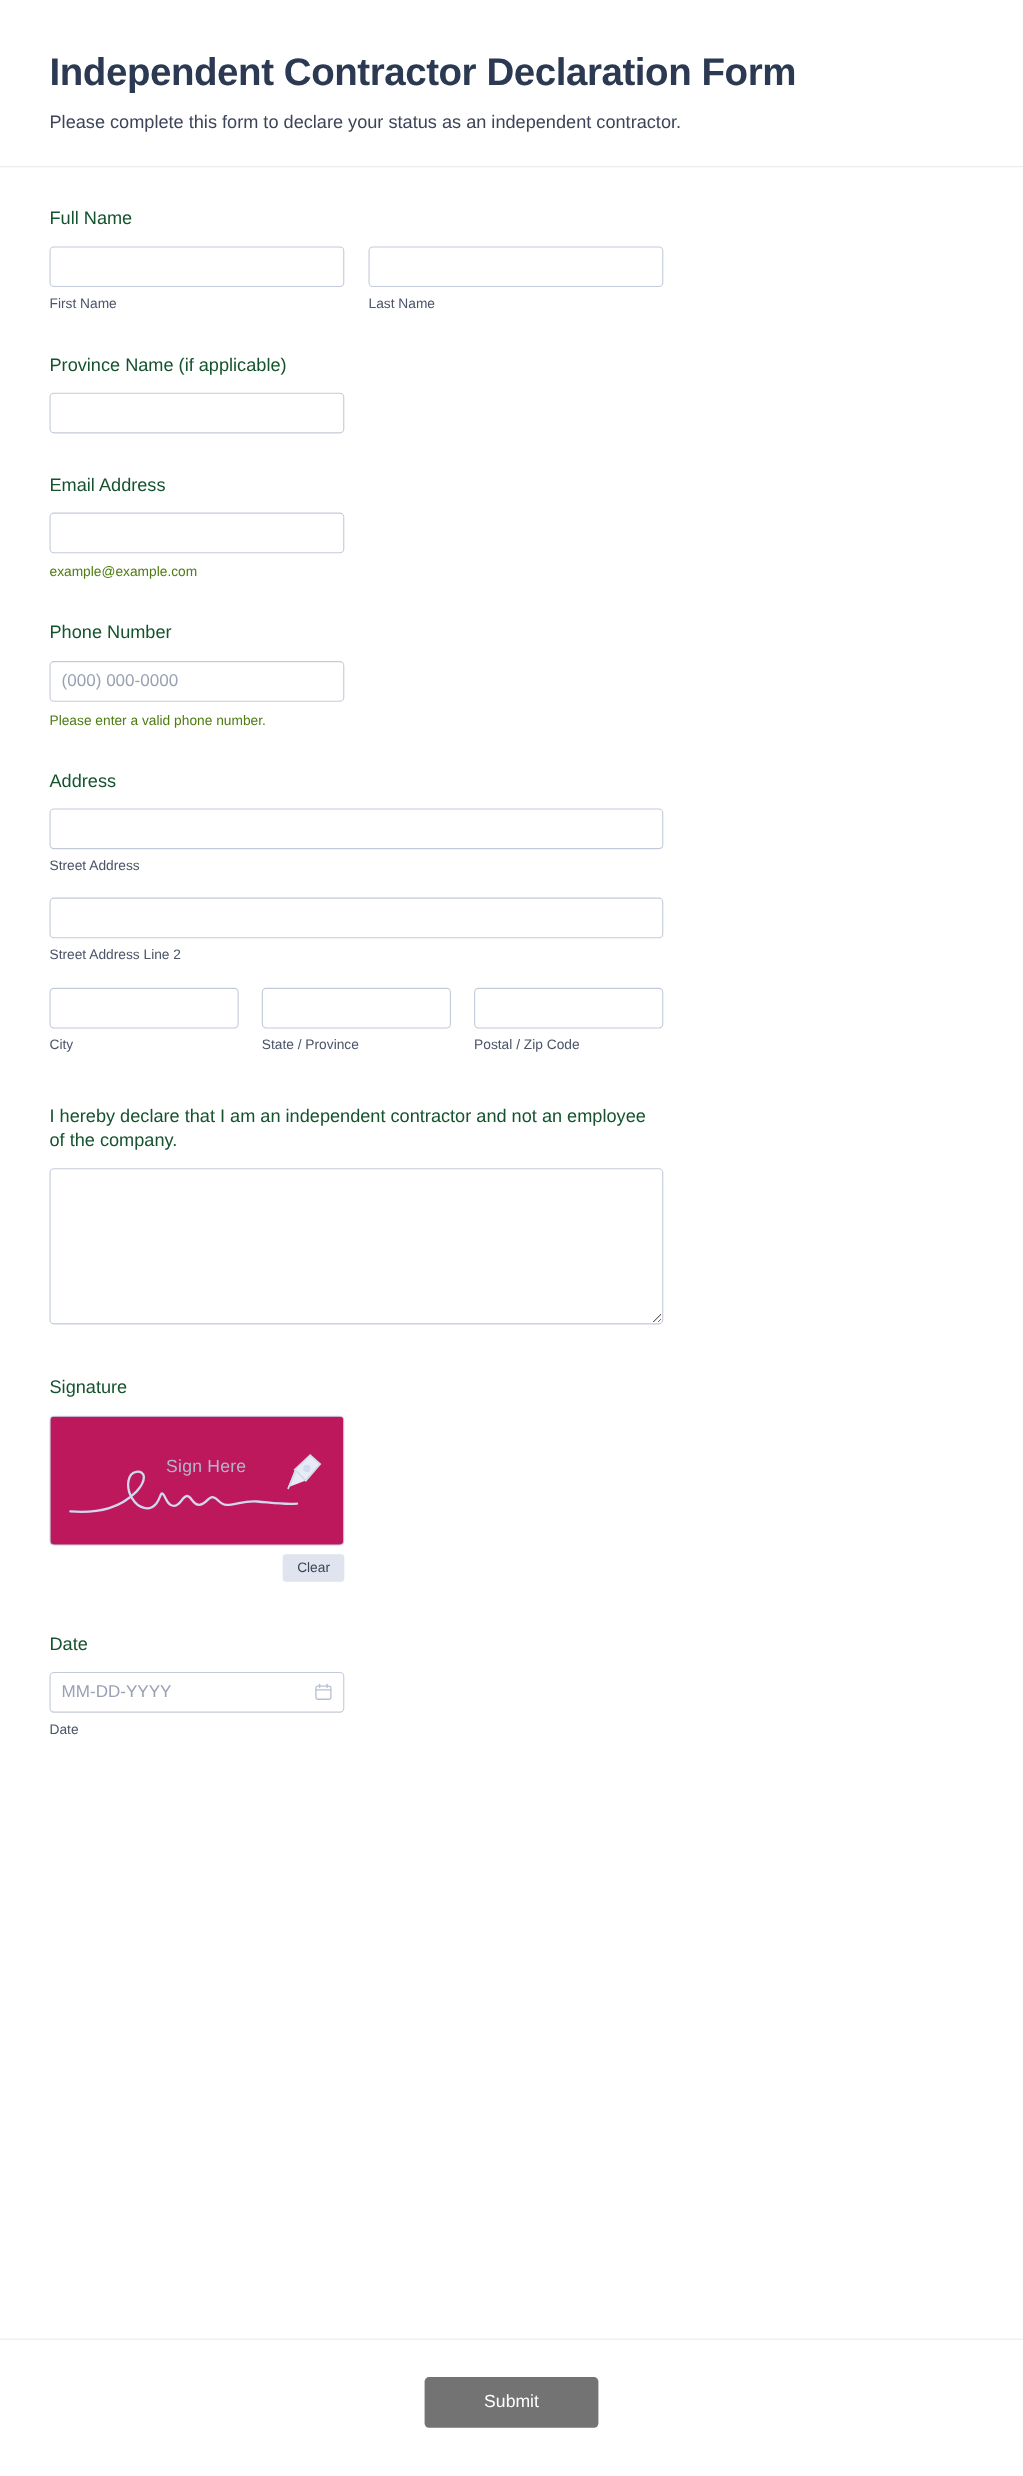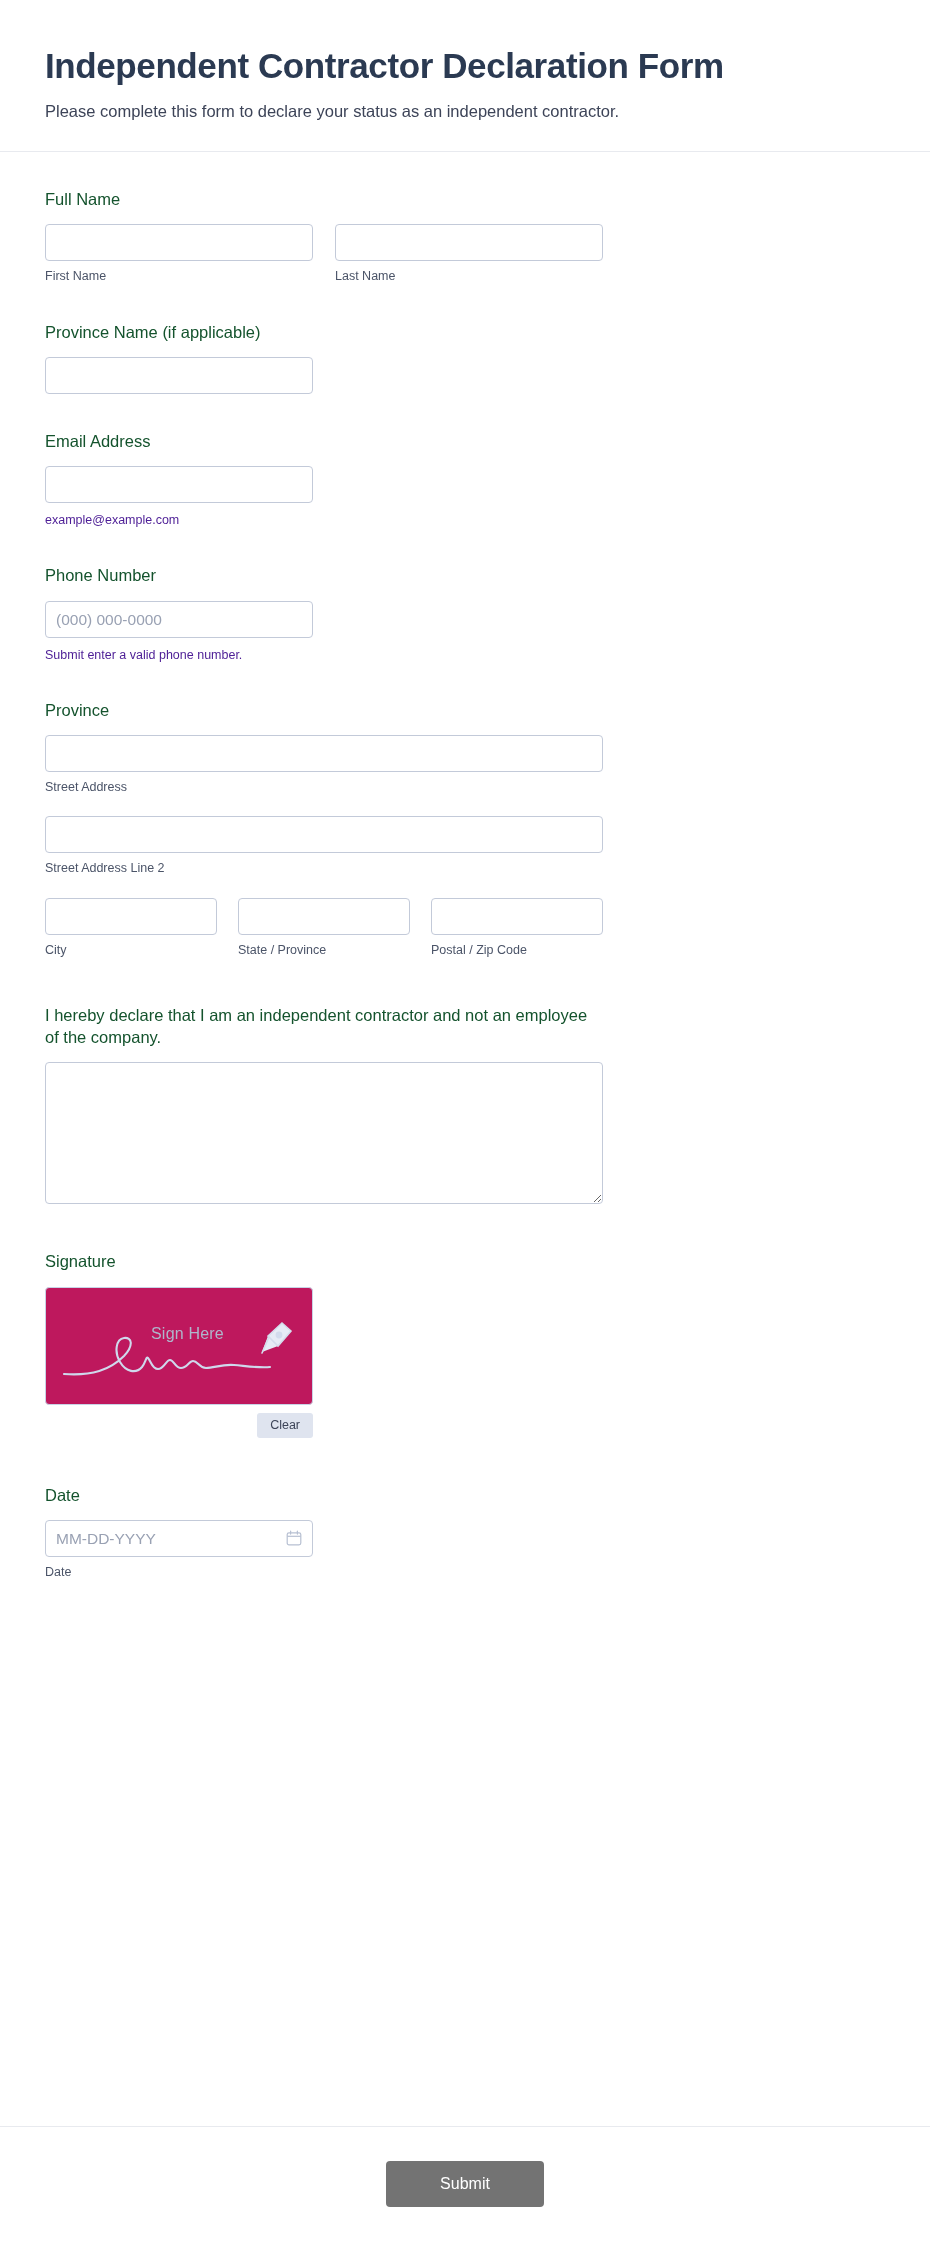--- a/index.html
+++ b/index.html
@@ -59,21 +59,21 @@
 
   .sublabel {
     font-size: 12.5px;
     color: #4b5468;
     margin-top: 7px;
     line-height: 1.3;
   }
 
   .hint {
     font-size: 12.5px;
-    color: #4c1d95;
+    color: #4d7c0f;
     margin-top: 9px;
     line-height: 1.3;
   }
 
   input.txt, textarea.txt {
     display: block;
     width: 100%;
     border: 1px solid #c3cad9;
     border-radius: 4px;
     background: #ffffff;
@@ -232,25 +232,25 @@
         <input class="txt" type="text" placeholder="" style="">
       </div>
       <div class="hint">example@example.com</div>
     </div>
 
     <div class="field-block">
       <div class="field-label">Phone Number</div>
       <div class="cell" style="width:268px">
         <input class="txt" type="text" placeholder="(000) 000-0000" style="">
       </div>
-      <div class="hint">Submit enter a valid phone number.</div>
-    </div>
-
-    <div class="field-block">
-      <div class="field-label">Province</div>
+      <div class="hint">Please enter a valid phone number.</div>
+    </div>
+
+    <div class="field-block">
+      <div class="field-label">Address</div>
 
       <div class="addr-wide">
         <input class="txt" type="text" placeholder="" style="">
         <div class="sublabel">Street Address</div>
       </div>
 
       <div class="addr-wide" style="margin-top:21px">
         <input class="txt" type="text" placeholder="" style="">
         <div class="sublabel">Street Address Line 2</div>
       </div>

